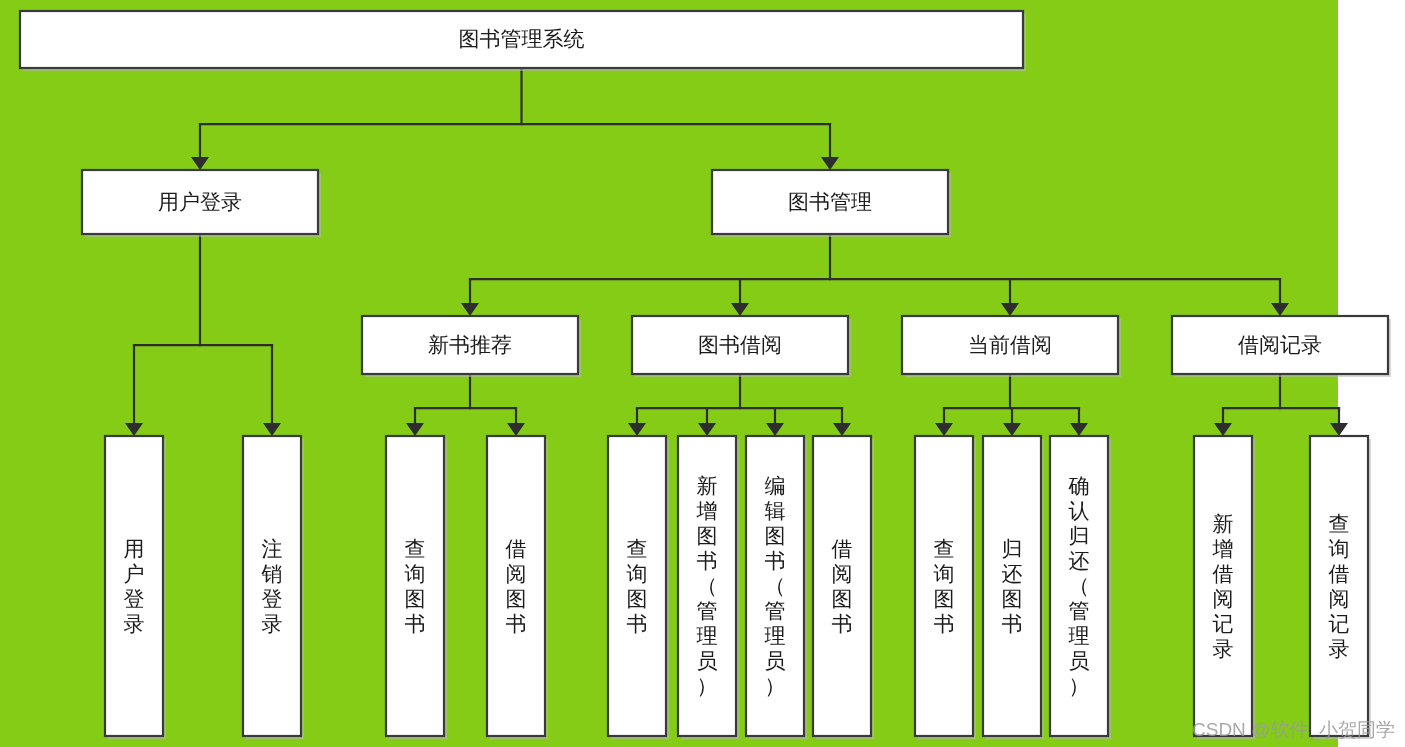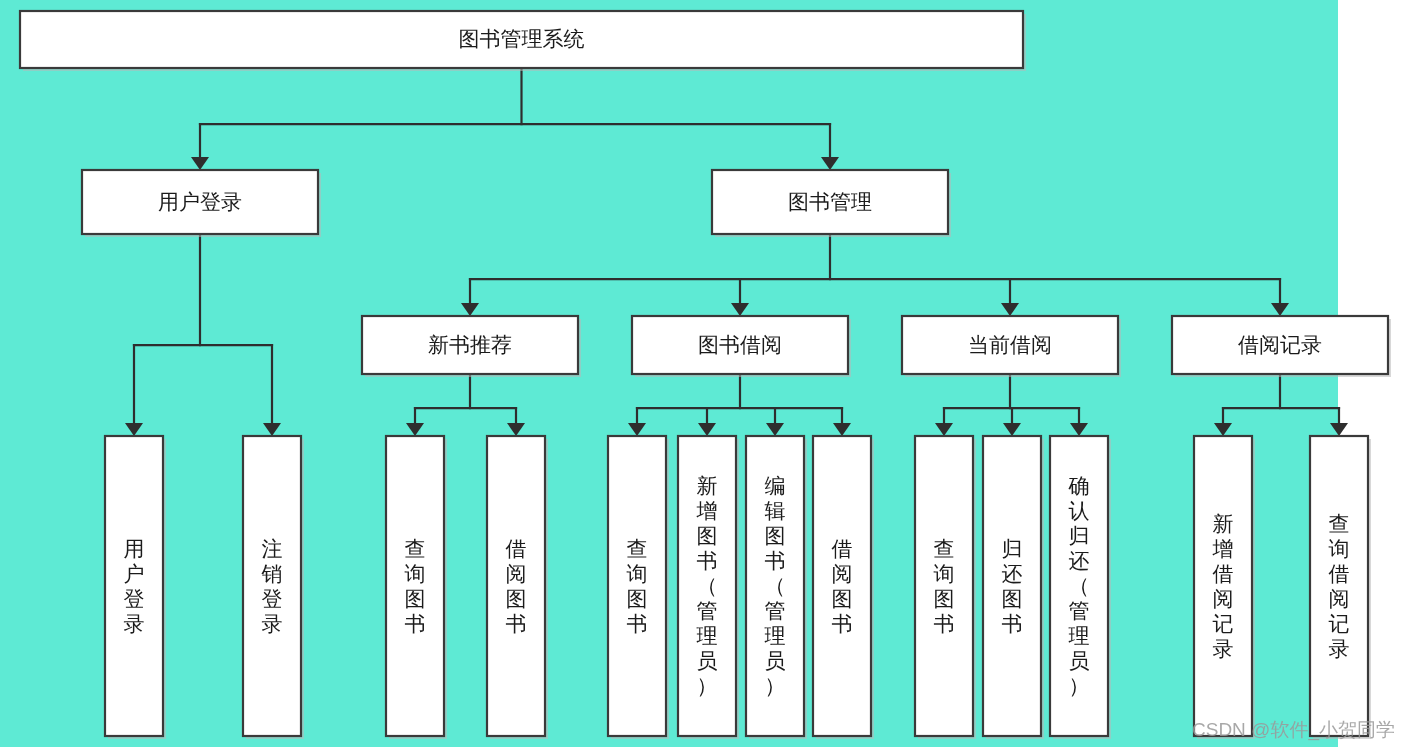--- a/index.html
+++ b/index.html
@@ -11,21 +11,21 @@
   body {
     width: 1405px;
     height: 747px;
     overflow: hidden;
     font-family: "Liberation Sans", "DejaVu Sans", sans-serif;
   }
   #diagram-root {
     position: relative;
     width: 1338px;
     height: 747px;
-    background: #5eead4;
+    background: #84cc16;
   }
   svg#chart-svg {
     position: absolute;
     left: 0;
     top: 0;
     width: 1405px;
     height: 747px;
     display: block;
   }
   .node-box {

